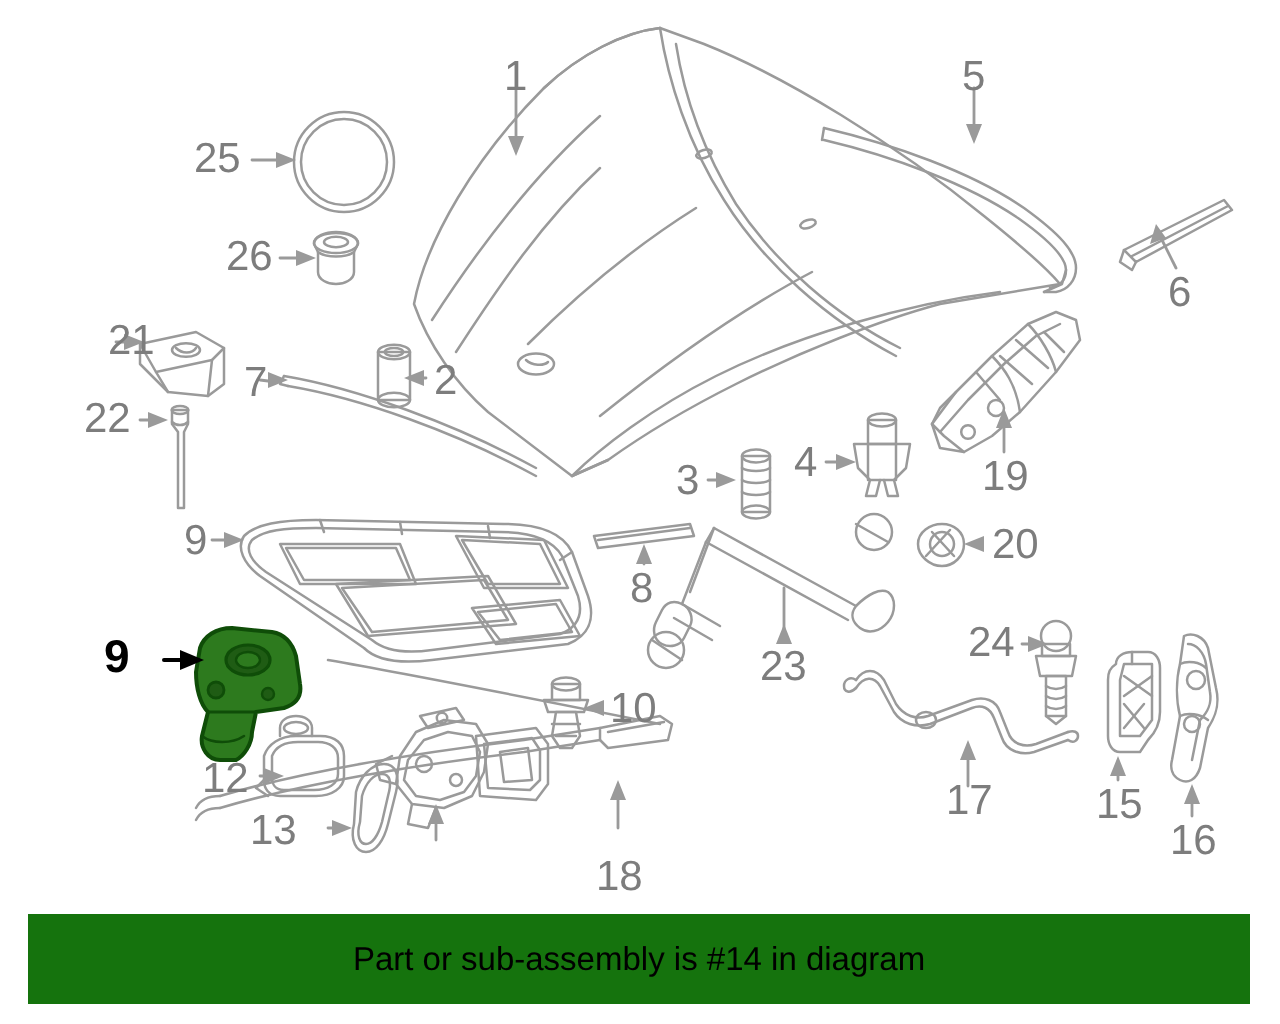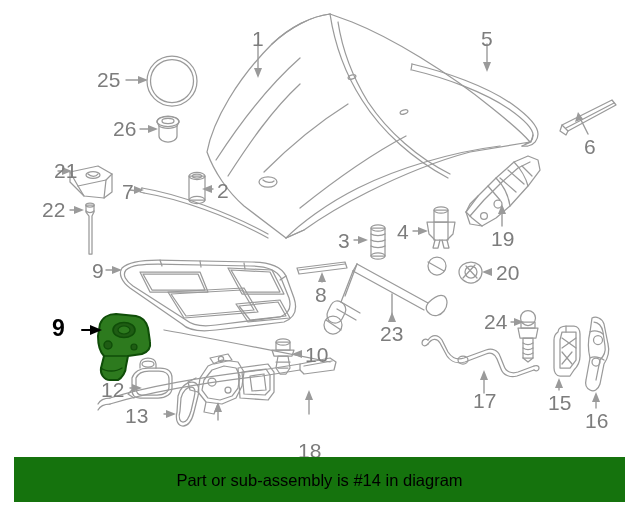--- a/index.html
+++ b/index.html
@@ -405,21 +405,21 @@
   <div class="lbl" style="left:315px;top:284px;">8</div>
   <div class="lbl" style="left:92px;top:260px;">9</div>
   <div class="lbl" style="left:305px;top:344px;">10</div>
   <div class="lbl" style="left:206px;top:421px;margin-top:42px;">11</div>
   <div class="lbl" style="left:101px;top:379px;">12</div>
   <div class="lbl" style="left:125px;top:405px;">13</div>
   <div class="lbl hl" style="left:52px;top:318px;">9</div>
   <div class="lbl" style="left:548px;top:392px;">15</div>
   <div class="lbl" style="left:585px;top:410px;">16</div>
   <div class="lbl" style="left:473px;top:390px;">17</div>
-  <div class="lbl" style="left:298px;top:440px;">18</div>
+  <div class="lbl" style="left:298px;top:428px;">18</div>
   <div class="lbl" style="left:491px;top:228px;">19</div>
   <div class="lbl" style="left:496px;top:262px;">20</div>
   <div class="lbl" style="left:30px;top:160px;margin-left:24px;">21</div>
   <div class="lbl" style="left:42px;top:199px;">22</div>
   <div class="lbl" style="left:380px;top:323px;">23</div>
   <div class="lbl" style="left:484px;top:311px;">24</div>
   <div class="lbl" style="left:97px;top:69px;">25</div>
   <div class="lbl" style="left:113px;top:118px;">26</div>
 
   <div id="banner">

